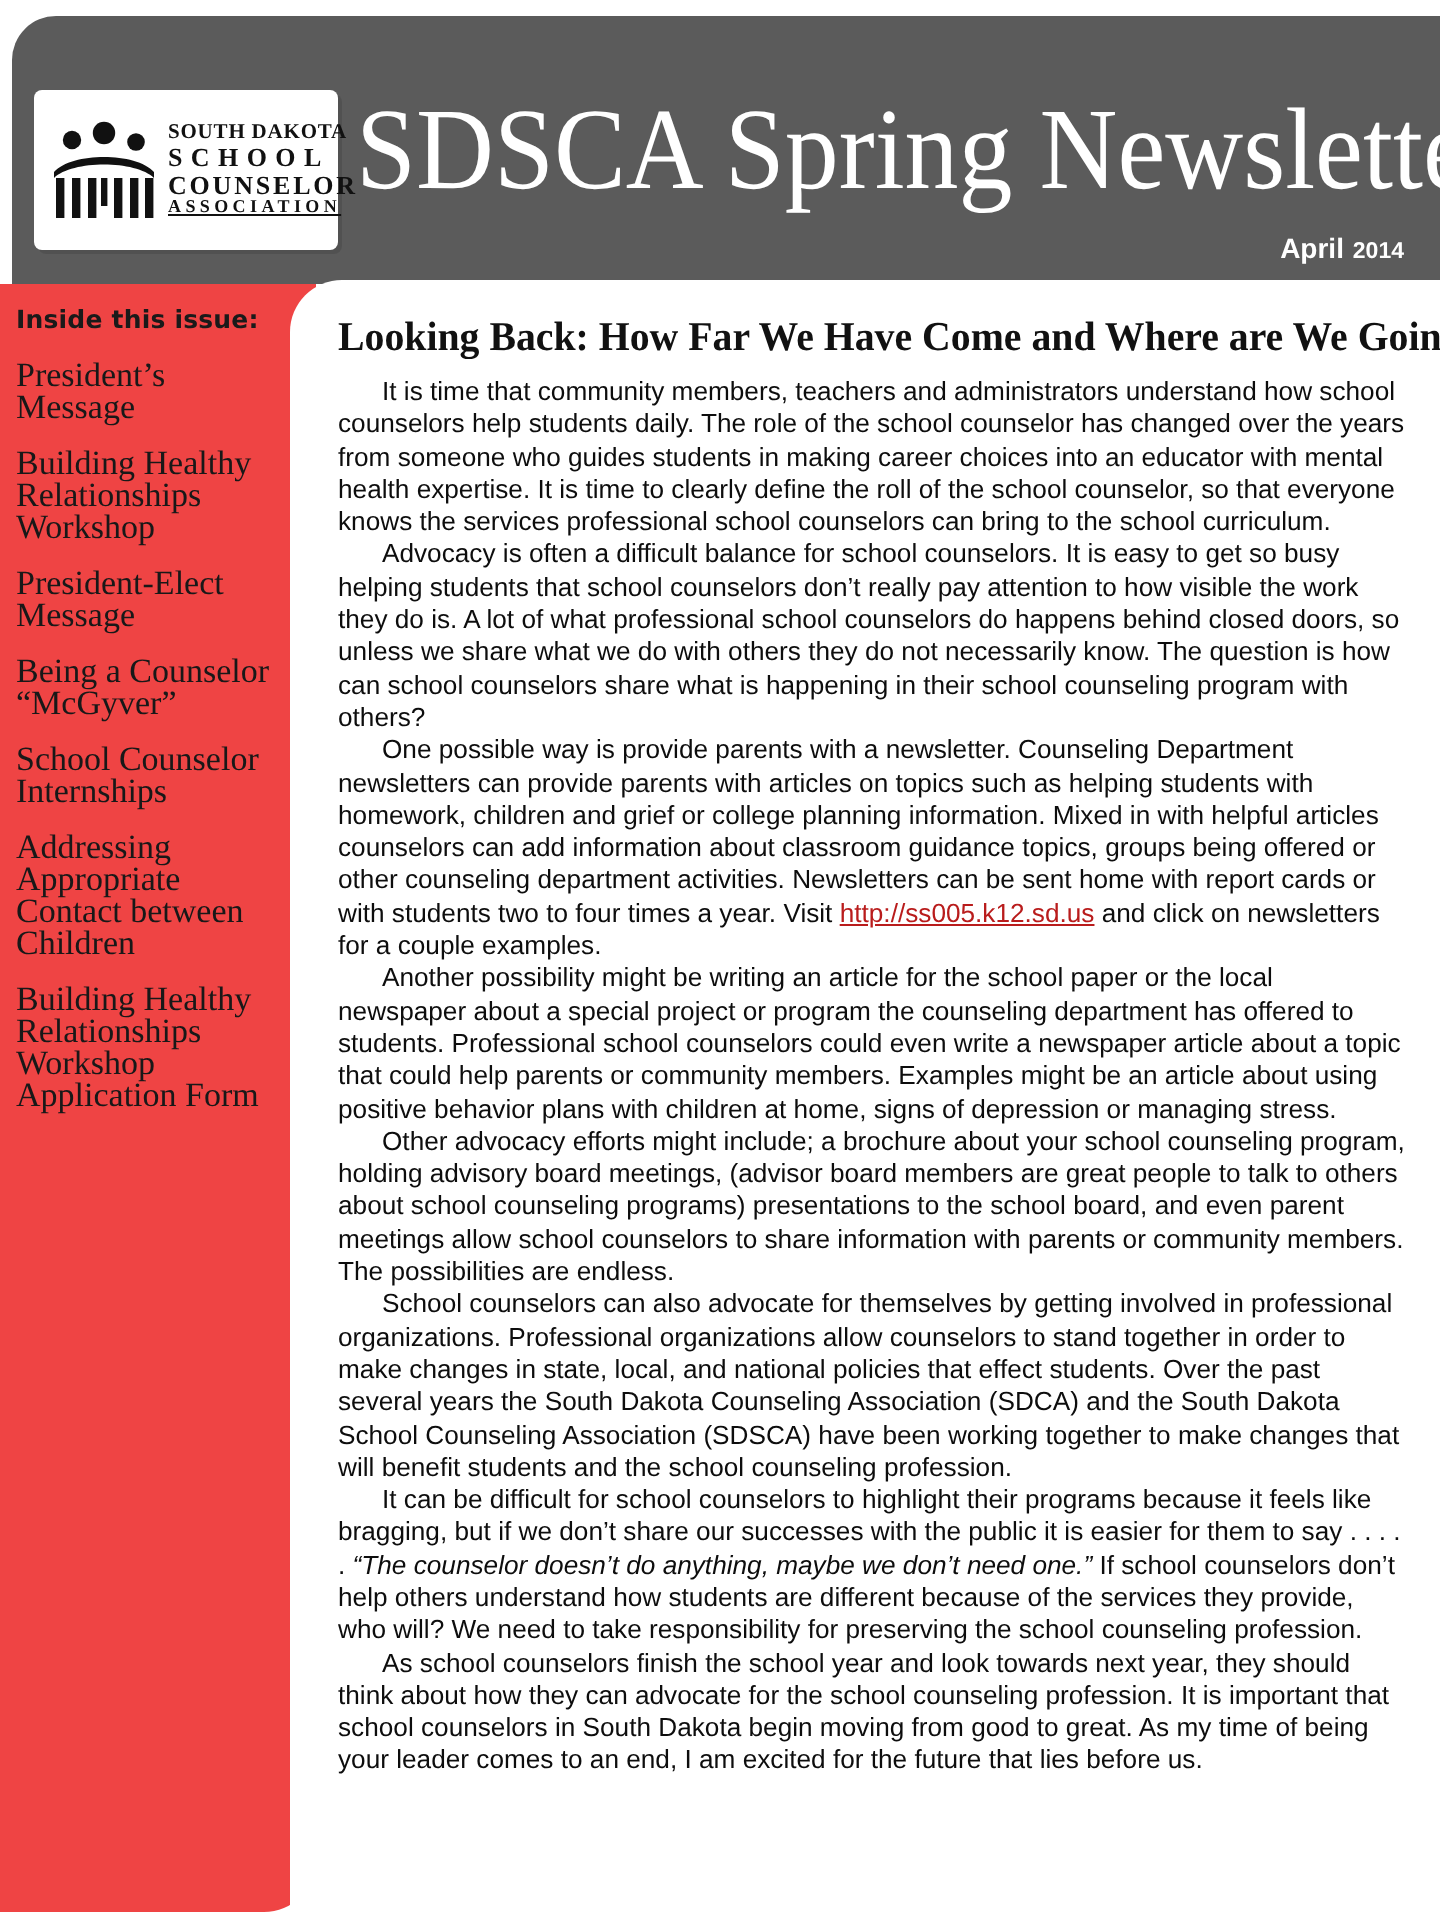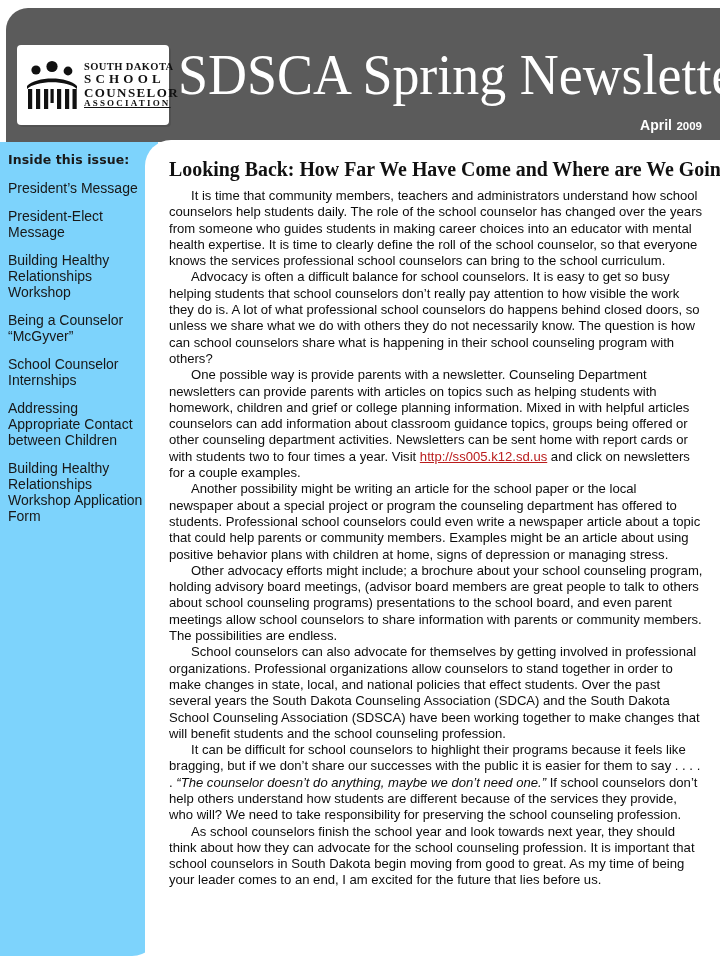--- a/index.html
+++ b/index.html
@@ -96,40 +96,41 @@
     font-weight: bold;
   }
 
   
   #sidebar {
     position: absolute;
     left: 0px;
     top: 142px;
     width: 158px;
     height: 814px;
-    background: #7dd3fc;
+    background: #ef4444;
     border-bottom-right-radius: 26px;
     padding: 0;
   }
   #sidebar-inner {
     padding: 10px 12px 0 8px;
   }
   #inside-heading {
     font-size: 12.5px;
     font-weight: bold;
     color: #1a1a1a;
     letter-spacing: 0.1px;
     margin-bottom: 13px;
     font-family: "DejaVu Sans", sans-serif;
   }
   .toc-item {
-    font-size: 14px;
+    font-size: 17px;
     line-height: 16px;
     color: #181818;
     margin-bottom: 12px;
+    font-family: Liberation Serif, serif;
   }
 
   
   #content {
     position: absolute;
     left: 145px;
     top: 140px;
     width: 575px;
     height: 820px;
     background: #ffffff;
@@ -198,30 +199,30 @@
         <span class="logo-line lw1">SOUTH DAKOTA</span>
         <span class="logo-line lw2">SCHOOL</span>
         <span class="logo-line lw3">COUNSELOR</span>
         <span class="logo-line lw4">ASSOCIATION</span>
       </div>
     </div>
 
     <div id="newsletter-title">SDSCA Spring Newsletter</div>
 
     <div id="issue-date">
-      <span class="month">April</span><span>&nbsp;</span><span class="year">2009</span>
+      <span class="month">April</span><span>&nbsp;</span><span class="year">2014</span>
     </div>
   </div>
 
   <div id="sidebar">
     <div id="sidebar-inner">
       <div id="inside-heading">Inside this issue:</div>
       <div class="toc-item">President’s Message</div>
+      <div class="toc-item">Building Healthy Relationships Workshop</div>
       <div class="toc-item">President-Elect Message</div>
-      <div class="toc-item">Building Healthy Relationships Workshop</div>
       <div class="toc-item">Being a Counselor “McGyver”</div>
       <div class="toc-item">School Counselor Internships</div>
       <div class="toc-item">Addressing Appropriate Contact between Children</div>
       <div class="toc-item">Building Healthy Relationships Workshop Application Form</div>
     </div>
   </div>
 
   <div id="content">
     <div id="content-inner">
       <div id="article-title">Looking Back: How Far We Have Come and Where are We Going?</div>

